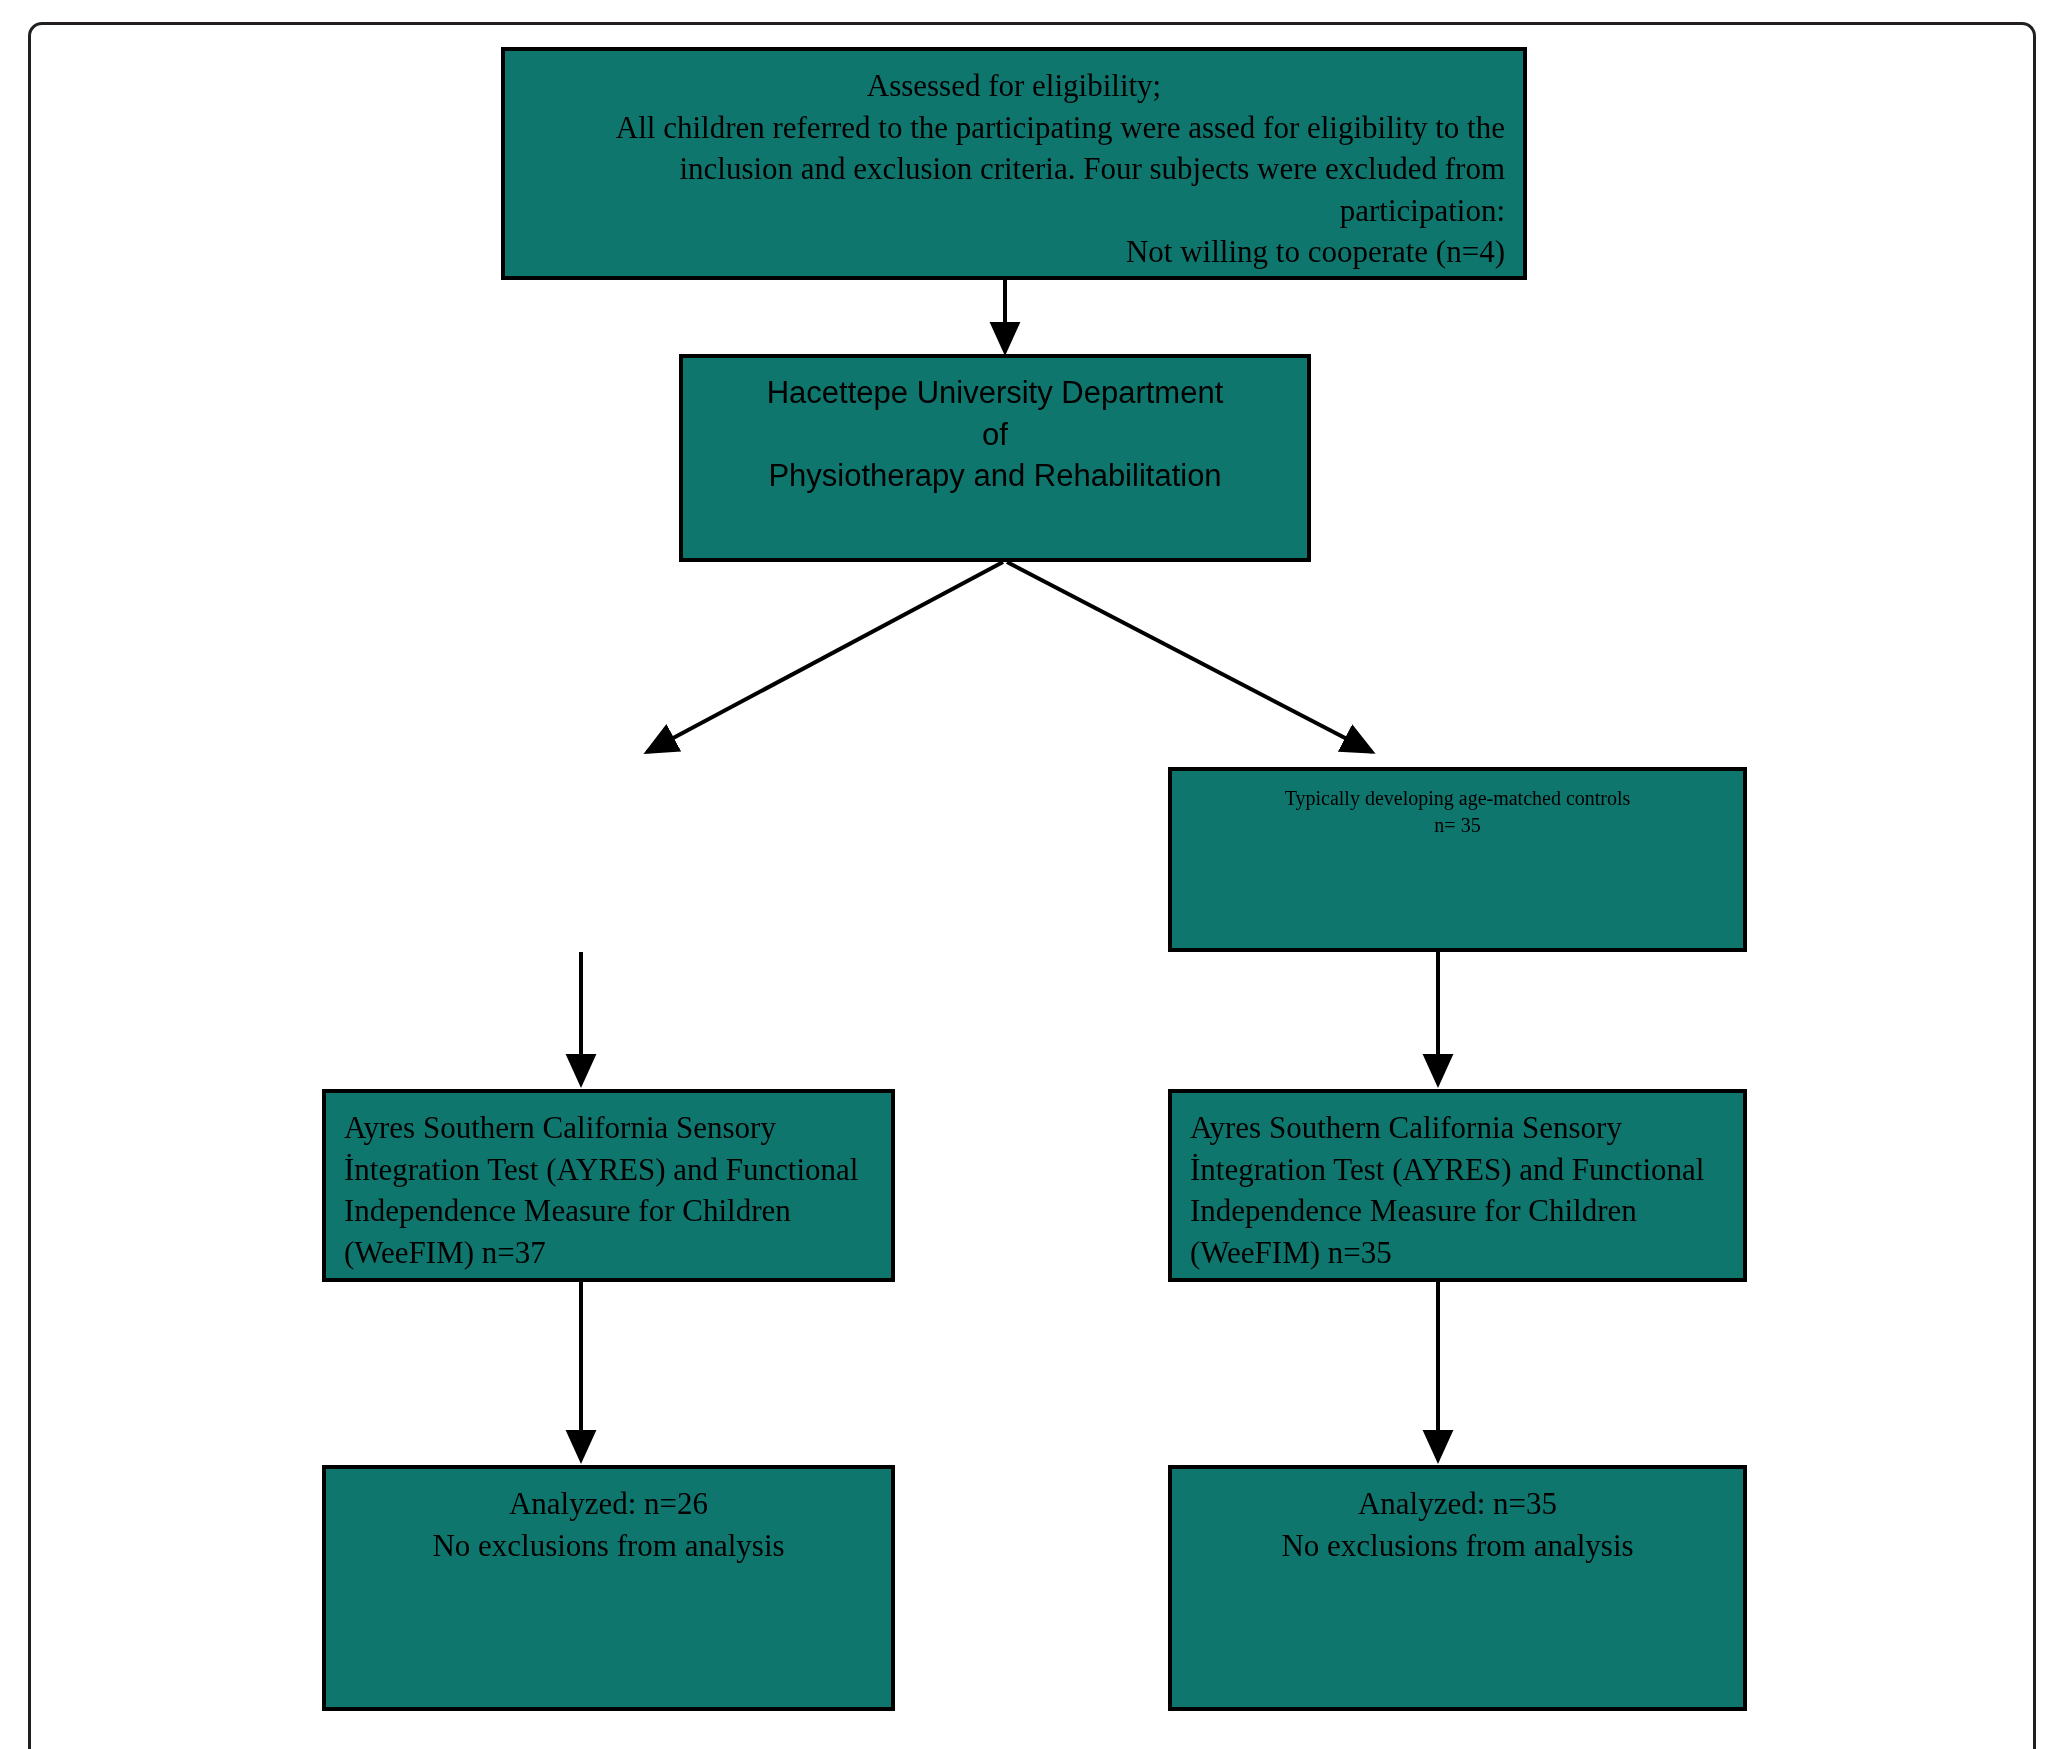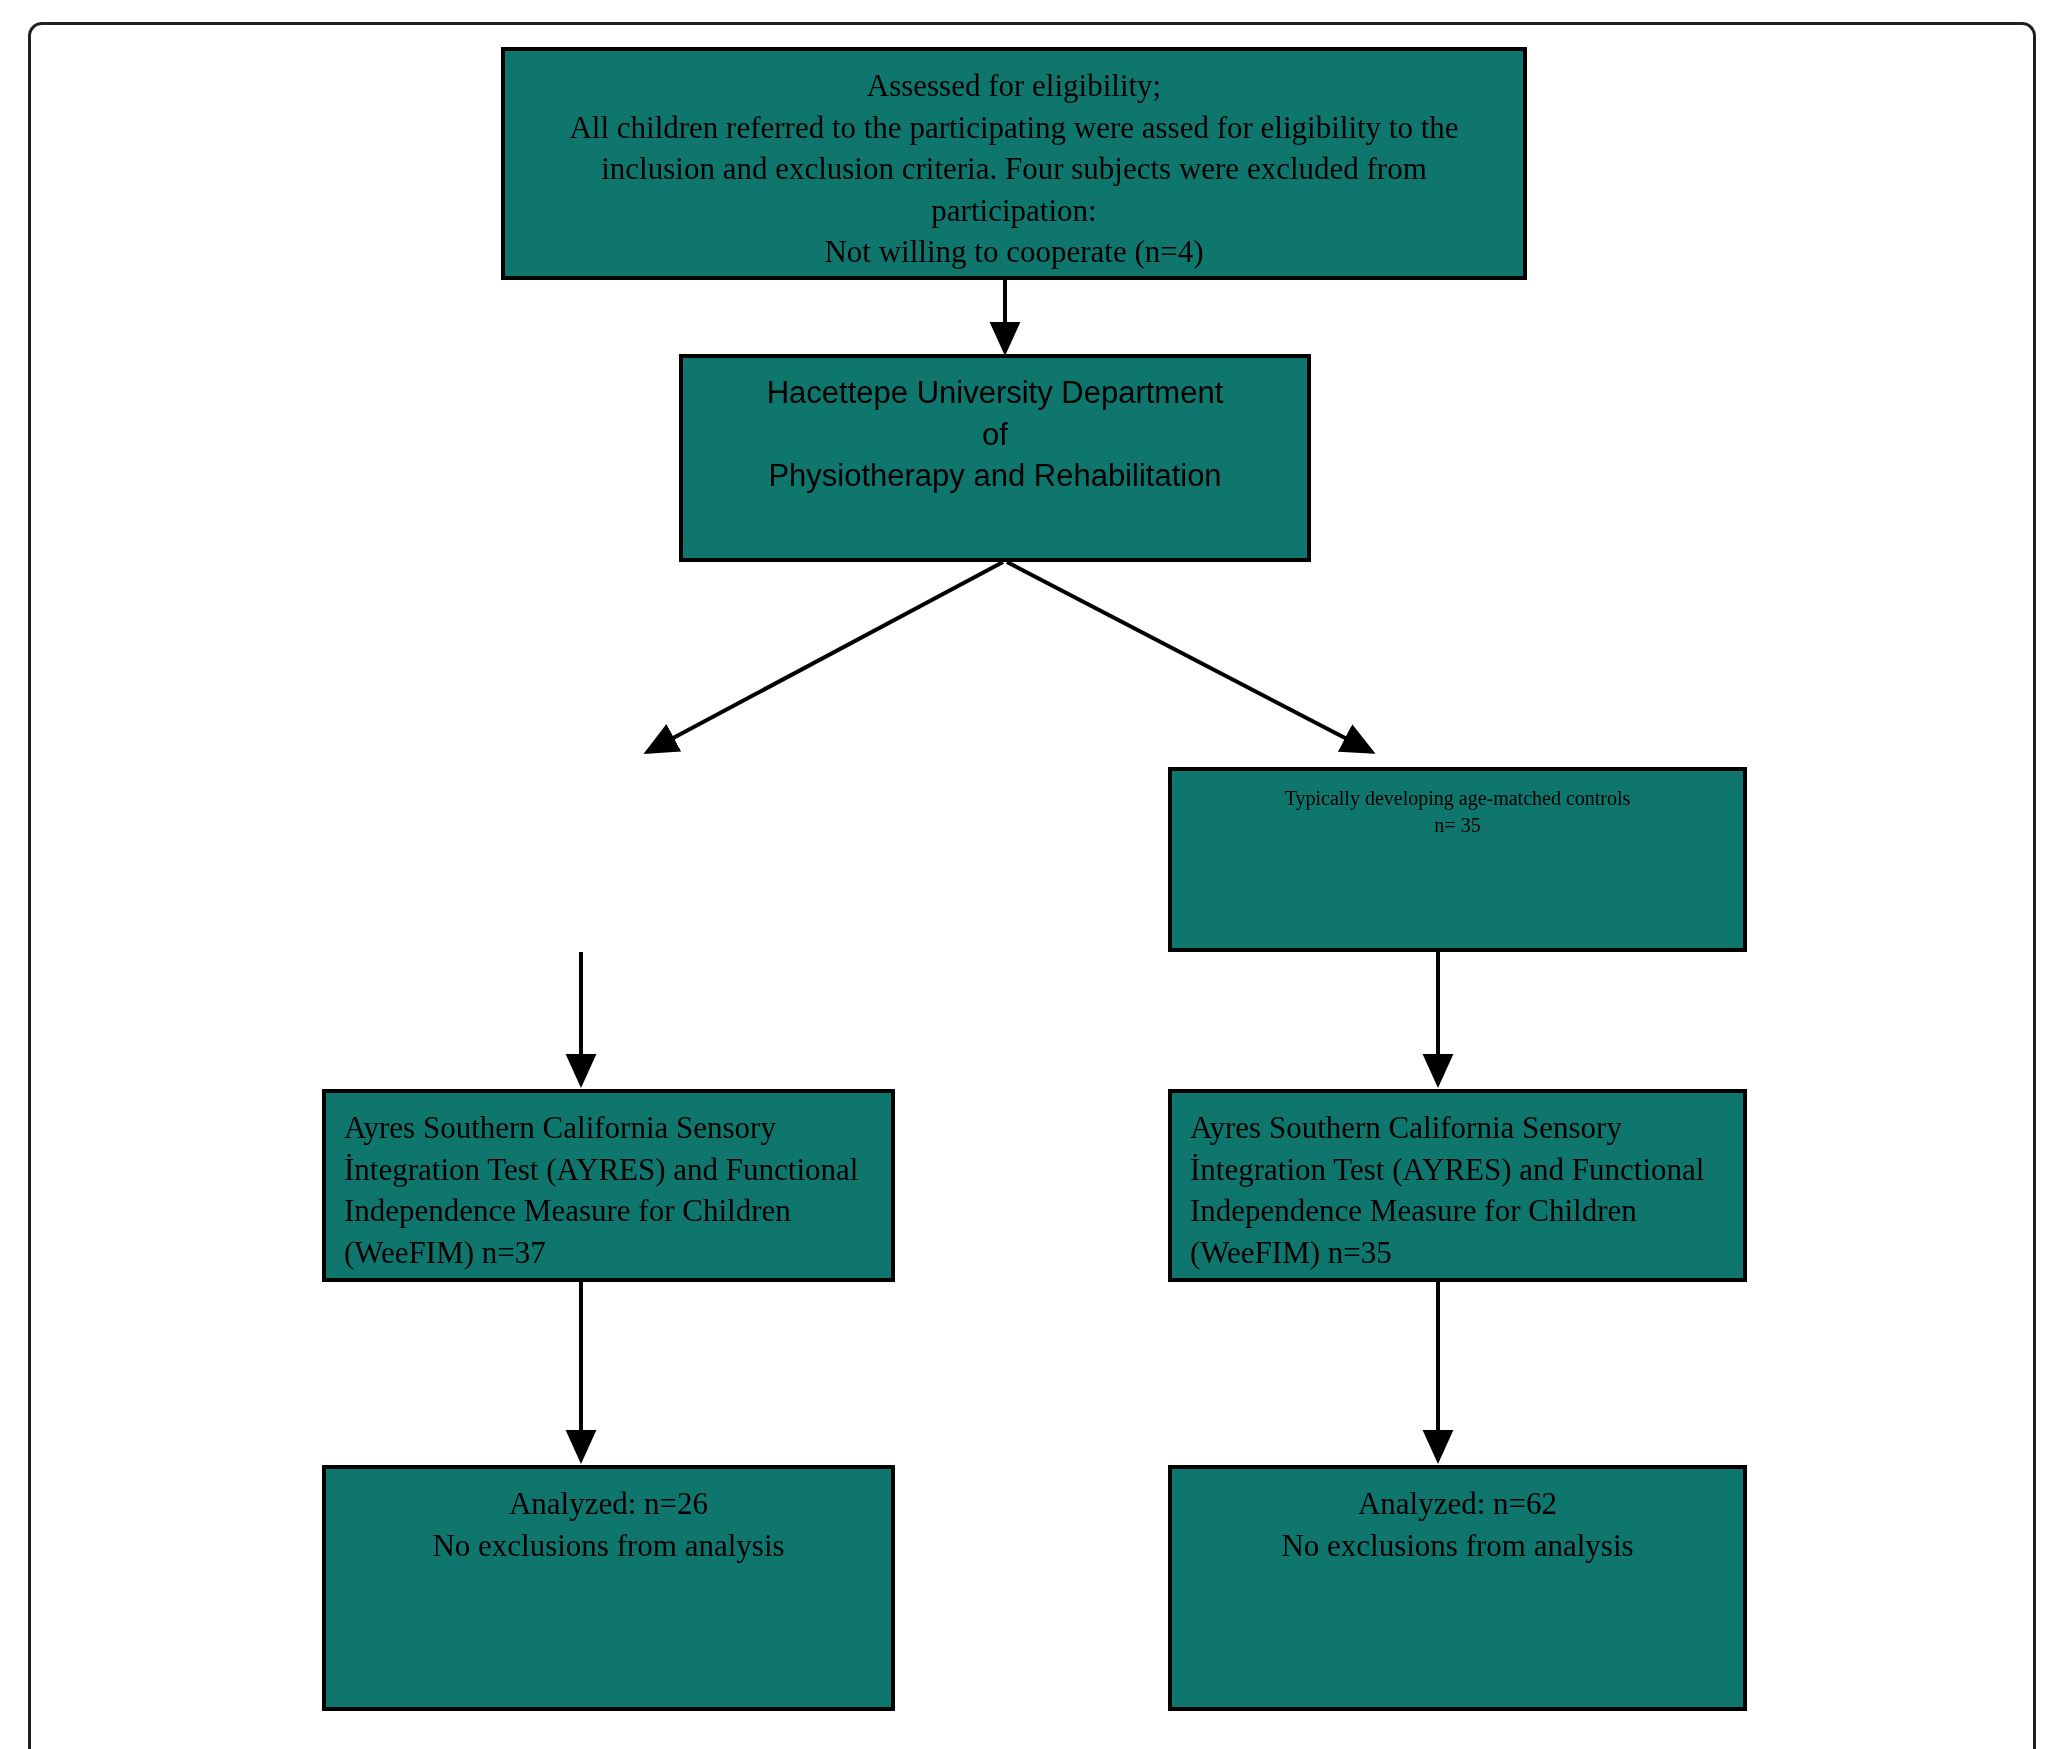--- a/index.html
+++ b/index.html
@@ -55,21 +55,21 @@
 
   .center  { text-align: center; }
   .left    { text-align: left; }
 
   
   #node-eligibility {
     left: 501px; top: 47px; width: 1026px; height: 233px;
     font-size: 31px;
   }
   #node-eligibility .line1 { text-align: center; }
-  #node-eligibility .rest  { text-align: center; }
+  #node-eligibility .rest  { text-align: right; }
 
   #node-department {
     left: 679px; top: 354px; width: 632px; height: 208px;
     font-size: 31px;
   }
 
   #node-dcd {
     left: 322px; top: 767px; width: 573px; height: 185px;
     font-size: 31px;
   }
@@ -168,17 +168,17 @@
 Independence Measure for Children
 (WeeFIM) n=35</span>
   </div>
 
   <div class="node serif center" id="node-analyzed-left">
     <span class="txt">Analyzed: n=26
 No exclusions from analysis</span>
   </div>
 
   <div class="node serif center" id="node-analyzed-right">
-    <span class="txt">Analyzed: n=62
+    <span class="txt">Analyzed: n=35
 No exclusions from analysis</span>
   </div>
 
 </div>
 
 </body></html>

